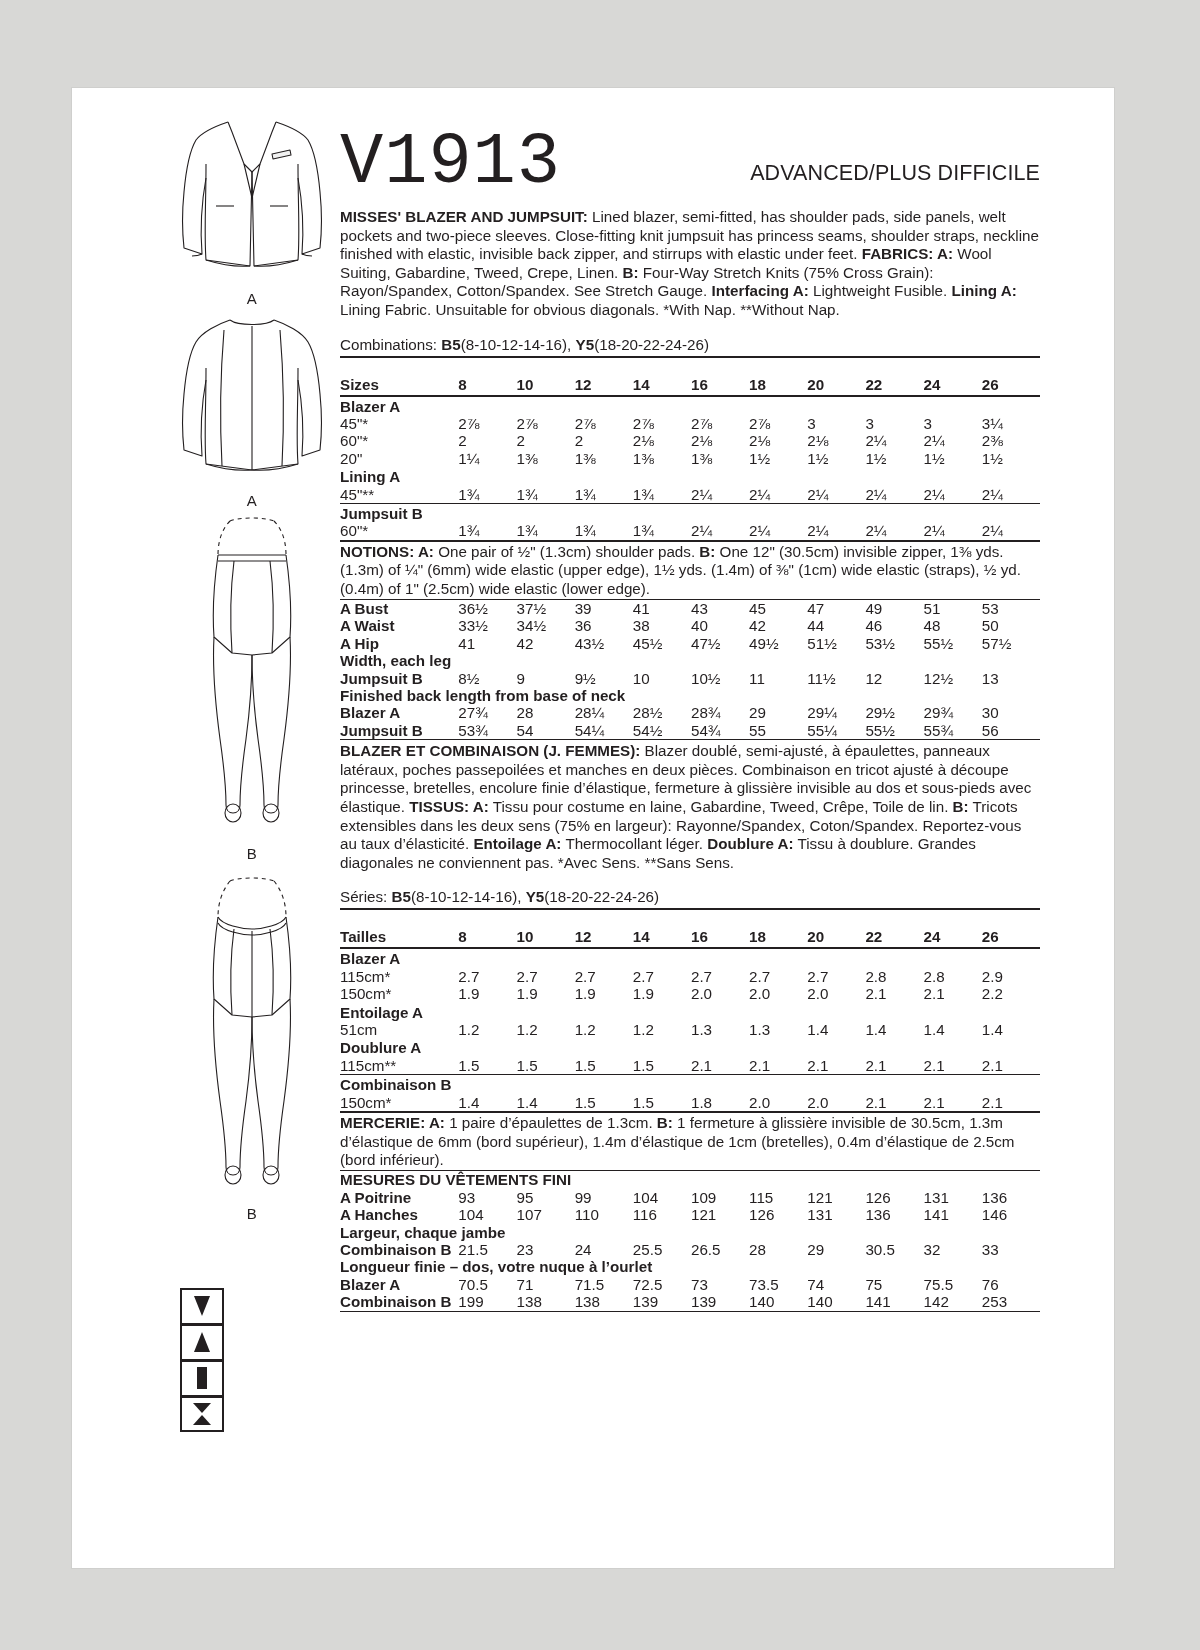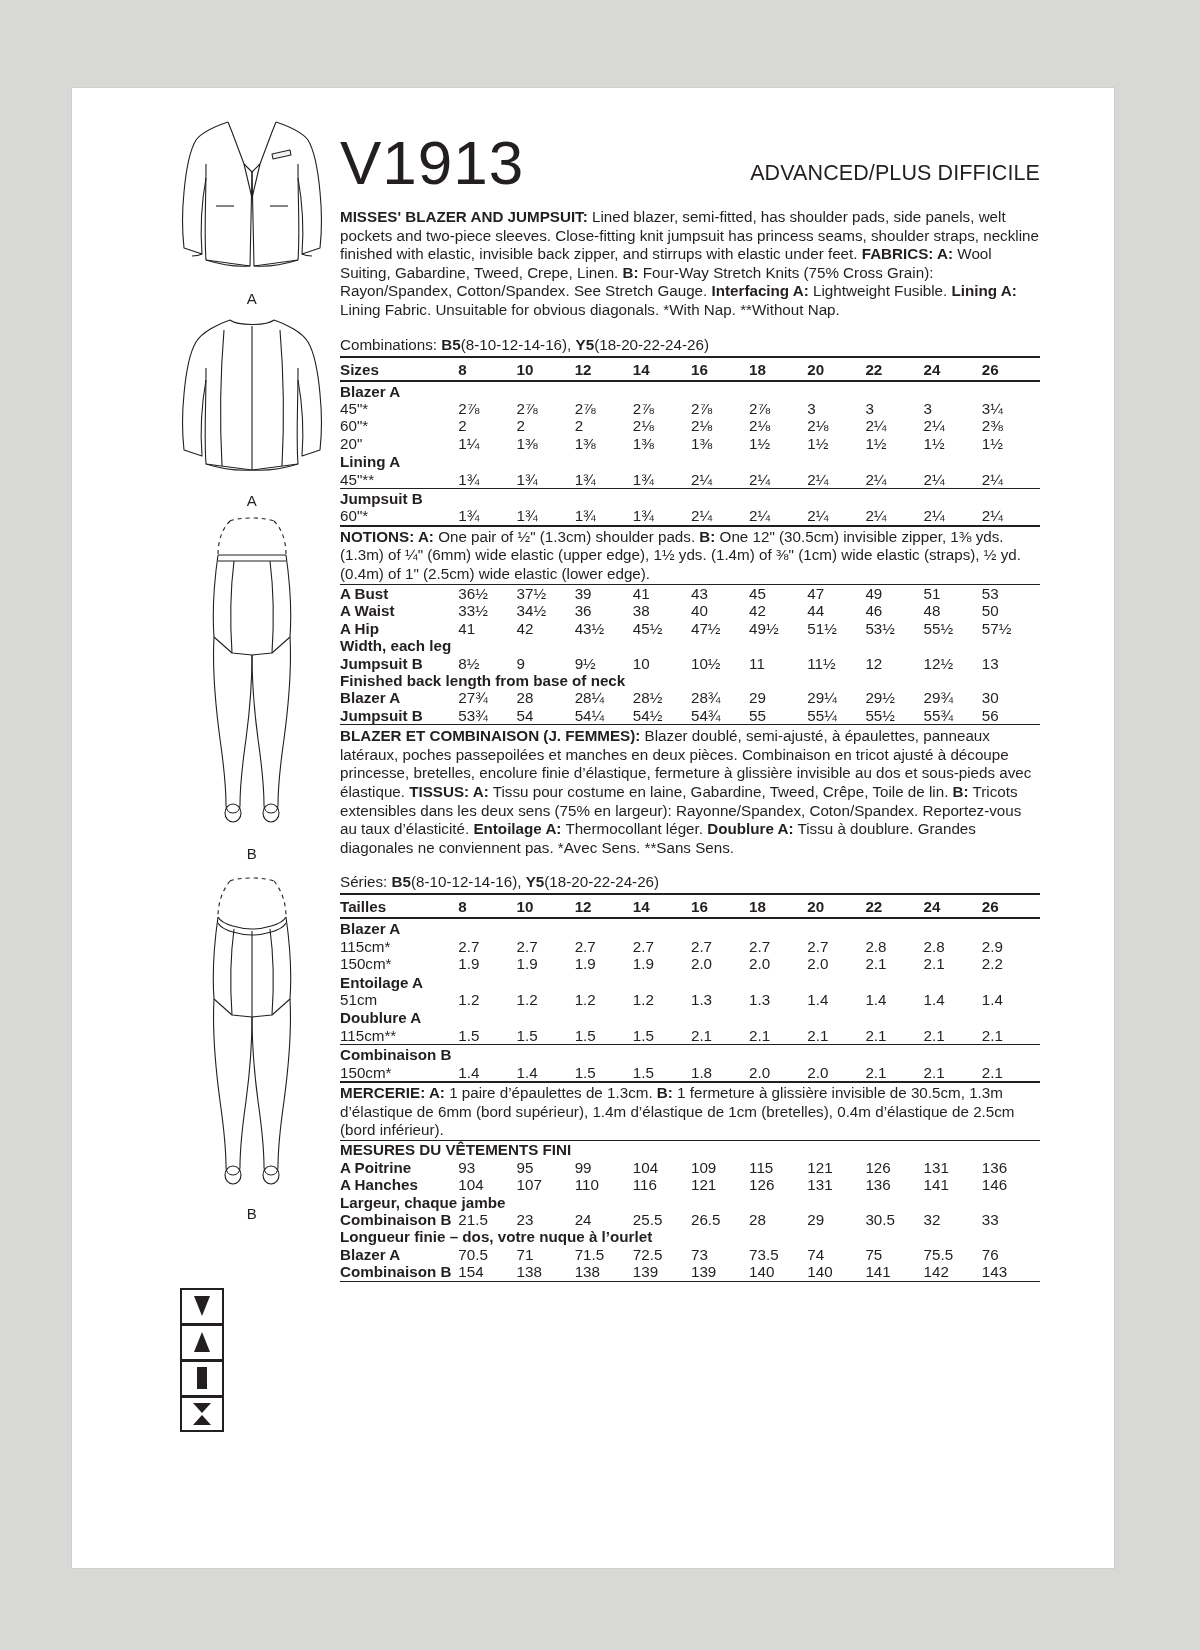--- a/index.html
+++ b/index.html
@@ -54,22 +54,22 @@
     left: 268px; top: 30px;
     width: 700px;
   }
   #header-row {
     display: flex;
     align-items: flex-end;
     justify-content: space-between;
     height: 74px;
   }
   #pattern-number {
-    font-family: Liberation Sans, sans-serif;
-    font-size: 62px;
+    font-family: Liberation Mono, monospace;
+    font-size: 72px;
     line-height: 58px;
     letter-spacing: 1px;
     text-align: right;
   }
   #difficulty {
     font-size: 21.5px;
     letter-spacing: .1px;
     padding-bottom: 6px;
   }
 
@@ -103,21 +103,21 @@
     vertical-align: top;
     line-height: 17.4px;
     white-space: nowrap;
   }
   table.sizes th { font-weight: bold; }
   table.sizes .lbl { width: 118px; }
   table.sizes .num { width: 58px; }
   table.sizes tr.head th {
     border-top: 2.5px solid #231f20;
     border-bottom: 2.5px solid #231f20;
-    padding: 3px 0 1px 0;
+    padding: 18px 0 1px 0;
     line-height: 18px;
     margin-top: 42px;
   }
   tr.group td { font-weight: bold; padding-top: 1px; }
   tr.rule-top td { border-top: 1.6px solid #231f20; }
   tr.rule-bot td { border-bottom: 1.6px solid #231f20; }
   .notions {
     font-size: 15.2px;
     line-height: 18.4px;
     border-top: 1.6px solid #231f20;
@@ -603,28 +603,28 @@
             <td class="num">72.5</td>
             <td class="num">73</td>
             <td class="num">73.5</td>
             <td class="num">74</td>
             <td class="num">75</td>
             <td class="num">75.5</td>
             <td class="num">76</td>
           </tr>
           <tr class="rule-bot">
             <td class="lbl" style="font-weight: bold;">Combinaison B</td>
-            <td class="num">154</td>
+            <td class="num">199</td>
             <td class="num">138</td>
             <td class="num">138</td>
             <td class="num">139</td>
             <td class="num">139</td>
             <td class="num">140</td>
             <td class="num">140</td>
             <td class="num">141</td>
             <td class="num">142</td>
-            <td class="num">143</td>
+            <td class="num">253</td>
           </tr>
         </tbody>
     </table>
 
   </div>
 </div>
 
 </body></html>

